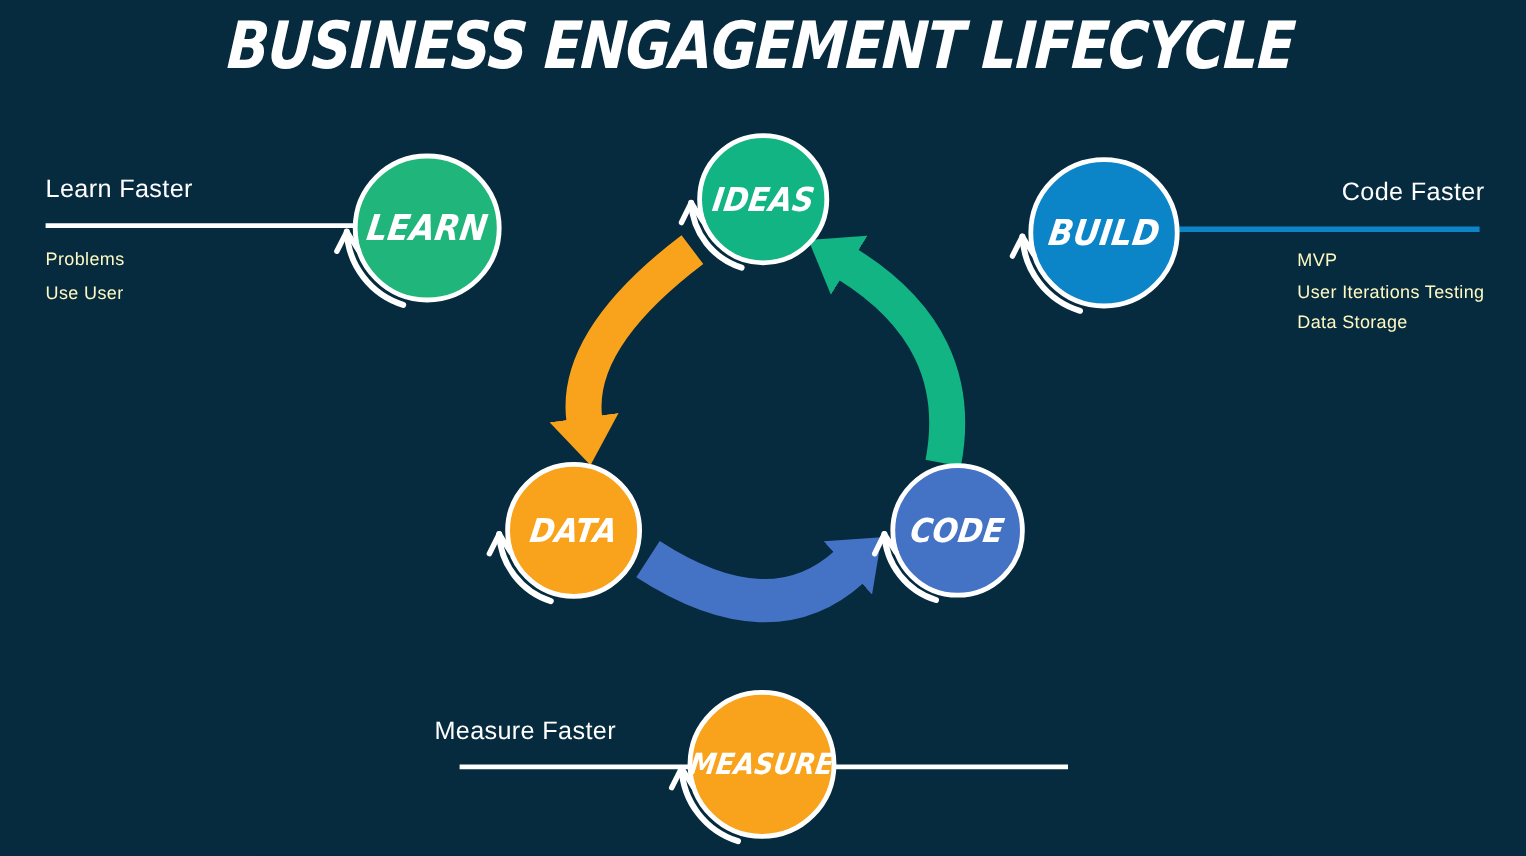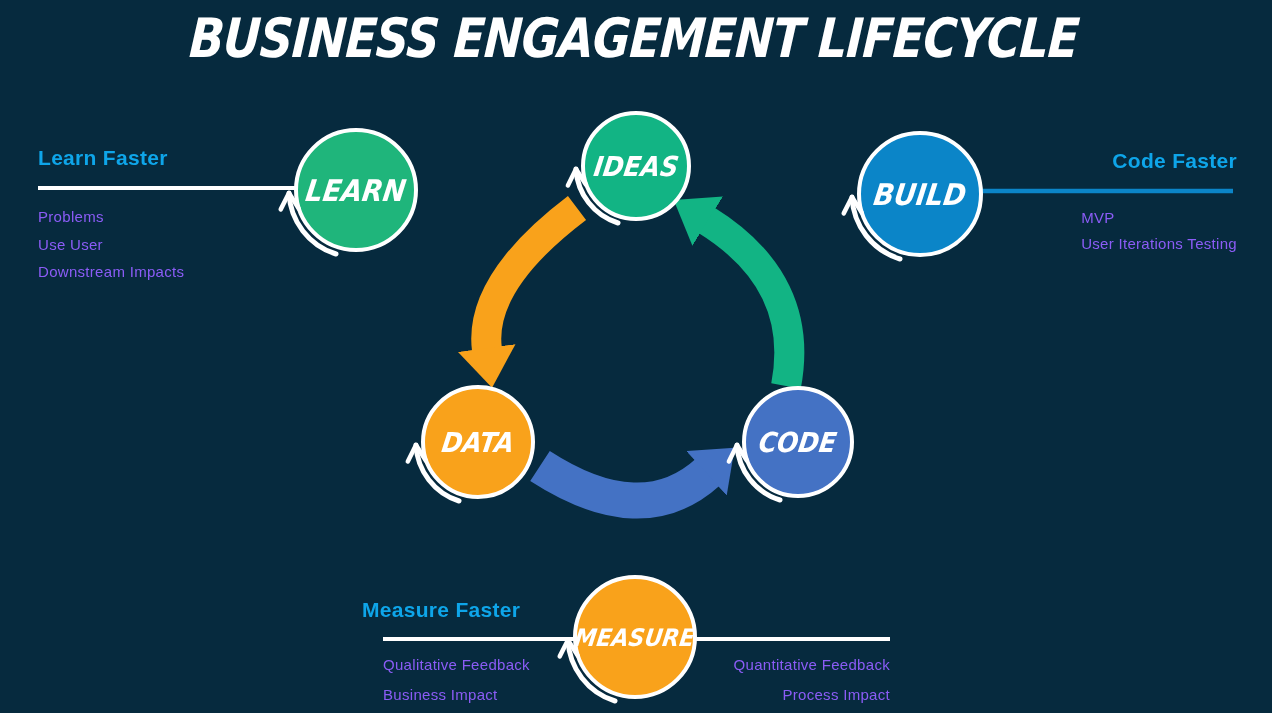--- a/index.html
+++ b/index.html
@@ -45,25 +45,25 @@
   #node-build  {left:857px;top:131px;width:126px;height:126px;background:#0B85C8;}
   #node-data   {left:421px;top:385px;width:114px;height:114px;background:#F9A21B;}
   #node-code   {left:742px;top:386px;width:112px;height:112px;background:#4472C4;}
   #node-measure{left:573px;top:575px;width:124px;height:124px;background:#F9A21B;}
   #node-ideas .lbl,#node-data .lbl,#node-code .lbl{font-size:25px;}
   #node-learn .lbl,#node-build .lbl{font-size:27px;}
   #node-measure .lbl{font-size:22px;}
 
   
   .heading{
-    position:absolute;z-index:4;color:#0ea5e9;
-    font-size:21px;font-weight:700;letter-spacing:0.3px;white-space:nowrap;
+    position:absolute;z-index:4;color:#ffffff;
+    font-size:21px;font-weight:400;letter-spacing:0.3px;white-space:nowrap;
   }
   .list{
-    position:absolute;z-index:4;color:#8b5cf6;
+    position:absolute;z-index:4;color:#fef9c3;
     font-size:15px;font-weight:500;letter-spacing:0.3px;white-space:nowrap;
   }
   .list div{line-height:27.5px;}
   #learn-heading{left:38px;top:146px;}
   #learn-list{left:38px;top:203px;}
   #code-heading{right:35px;top:149px;text-align:left;}
   #code-list{right:35px;top:205px;text-align:left;}
   #code-list div{line-height:25.5px;}
   #measure-heading{left:362px;top:598px;}
   #measure-list-left{left:383px;top:650px;}
@@ -130,32 +130,24 @@
     <path d="M 900 259 A 68 68 0 0 1 852 197" fill="none" stroke="#FFFFFF" stroke-width="5" stroke-linecap="round" marker-end="url(#sketch-head)"></path>
     <path d="M 459 501 A 62 62 0 0 1 416 445" fill="none" stroke="#FFFFFF" stroke-width="5" stroke-linecap="round" marker-end="url(#sketch-head)"></path>
     <path d="M 780 500 A 61 61 0 0 1 737 445" fill="none" stroke="#FFFFFF" stroke-width="5" stroke-linecap="round" marker-end="url(#sketch-head)"></path>
     <path d="M 615 701 A 67 67 0 0 1 568 640" fill="none" stroke="#FFFFFF" stroke-width="5" stroke-linecap="round" marker-end="url(#sketch-head)"></path>
   </svg>
 
   <div class="heading" id="learn-heading">Learn Faster</div>
   <div class="list" id="learn-list">
     <div>Problems</div>
     <div>Use User</div>
-    <div>Downstream Impacts</div>
   </div>
 
   <div class="heading" id="code-heading">Code Faster</div>
   <div class="list" id="code-list">
     <div>MVP</div>
     <div>User Iterations Testing</div>
+    <div>Data Storage</div>
   </div>
 
   <div class="heading" id="measure-heading">Measure Faster</div>
-  <div class="list" id="measure-list-left">
-    <div>Qualitative Feedback</div>
-    <div>Business Impact</div>
-  </div>
-  <div class="list" id="measure-list-right">
-    <div>Quantitative Feedback</div>
-    <div>Process Impact</div>
-  </div>
 
 </div>
 
 </body></html>

